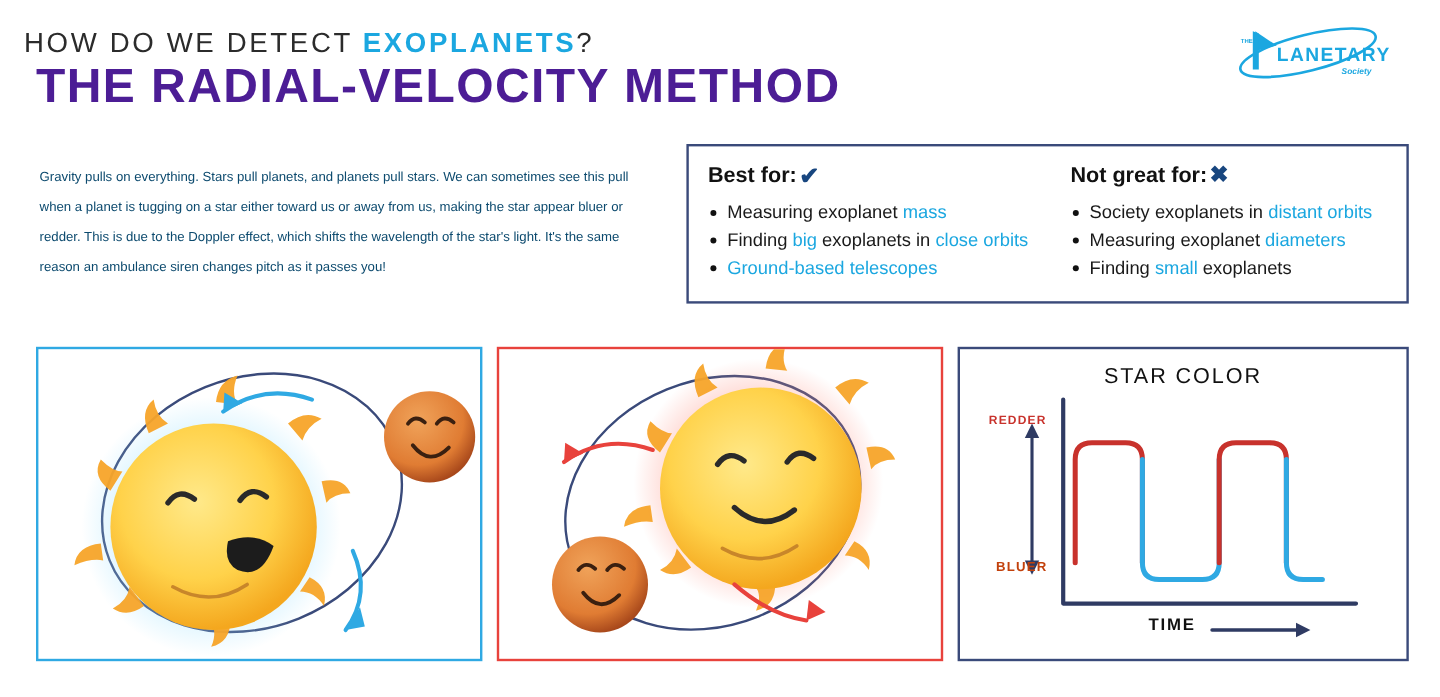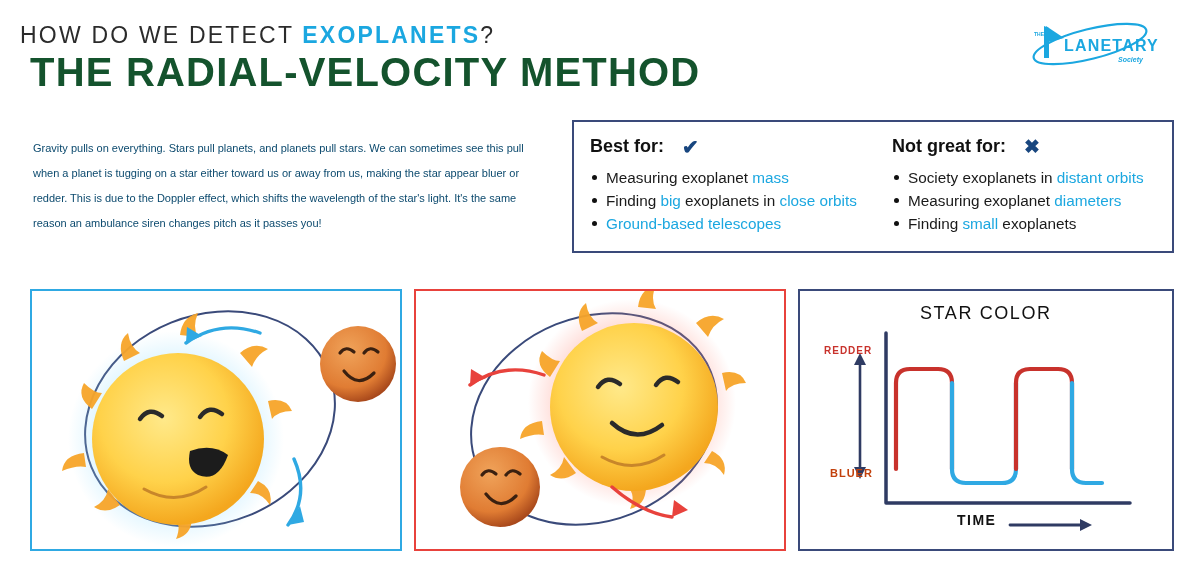--- a/index.html
+++ b/index.html
@@ -15,38 +15,38 @@
   #eyebrow{
     position:absolute;left:20px;top:22px;
     font-size:23px;letter-spacing:2.2px;font-weight:400;
     color:#2b2b2b;white-space:nowrap;
   }
   #eyebrow .hl{color:#1ba7e0;font-weight:700;letter-spacing:2.2px;}
   #eyebrow .q{color:#2b2b2b;}
   #title{
     position:absolute;left:30px;top:50px;
     font-size:40px;font-weight:700;letter-spacing:1.2px;
-    color:#14532d;white-space:nowrap;
+    color:#4c1d95;white-space:nowrap;
   }
   
   #logo{position:absolute;right:24px;top:18px;width:158px;height:52px;}
   
   #intro{
     position:absolute;left:33px;top:125px;width:500px;
     font-size:11px;line-height:25px;color:#0c4a6e;
   }
   
   #bestbox{
     position:absolute;left:572px;top:120px;width:602px;height:133px;
     border:2px solid #3a4a7a;box-sizing:border-box;background:#fff;
   }
   .col{position:absolute;top:14px;}
   .col.left{left:16px;width:300px;}
   .col.right{left:318px;width:272px;}
-  .colhead{font-size:18px;font-weight:700;color:#111;display:flex;align-items:center;gap:18px;margin-bottom:9px;}
+  .colhead{font-size:18px;font-weight:700;color:#111;display:flex;align-items:center;gap:2px;margin-bottom:9px;}
   .tick{color:#18467f;font-size:20px;line-height:1;font-weight:700;}
   .cross{color:#18467f;font-size:19px;line-height:1;font-weight:700;}
   ul.blist{list-style:none;margin:0;padding:0;}
   ul.blist li{
     position:relative;padding-left:16px;font-size:15.3px;line-height:23px;color:#1a1a1a;
     white-space:nowrap;
   }
   ul.blist li:before{
     content:"";position:absolute;left:2px;top:9px;width:5px;height:5px;border-radius:50%;background:#111;
   }

